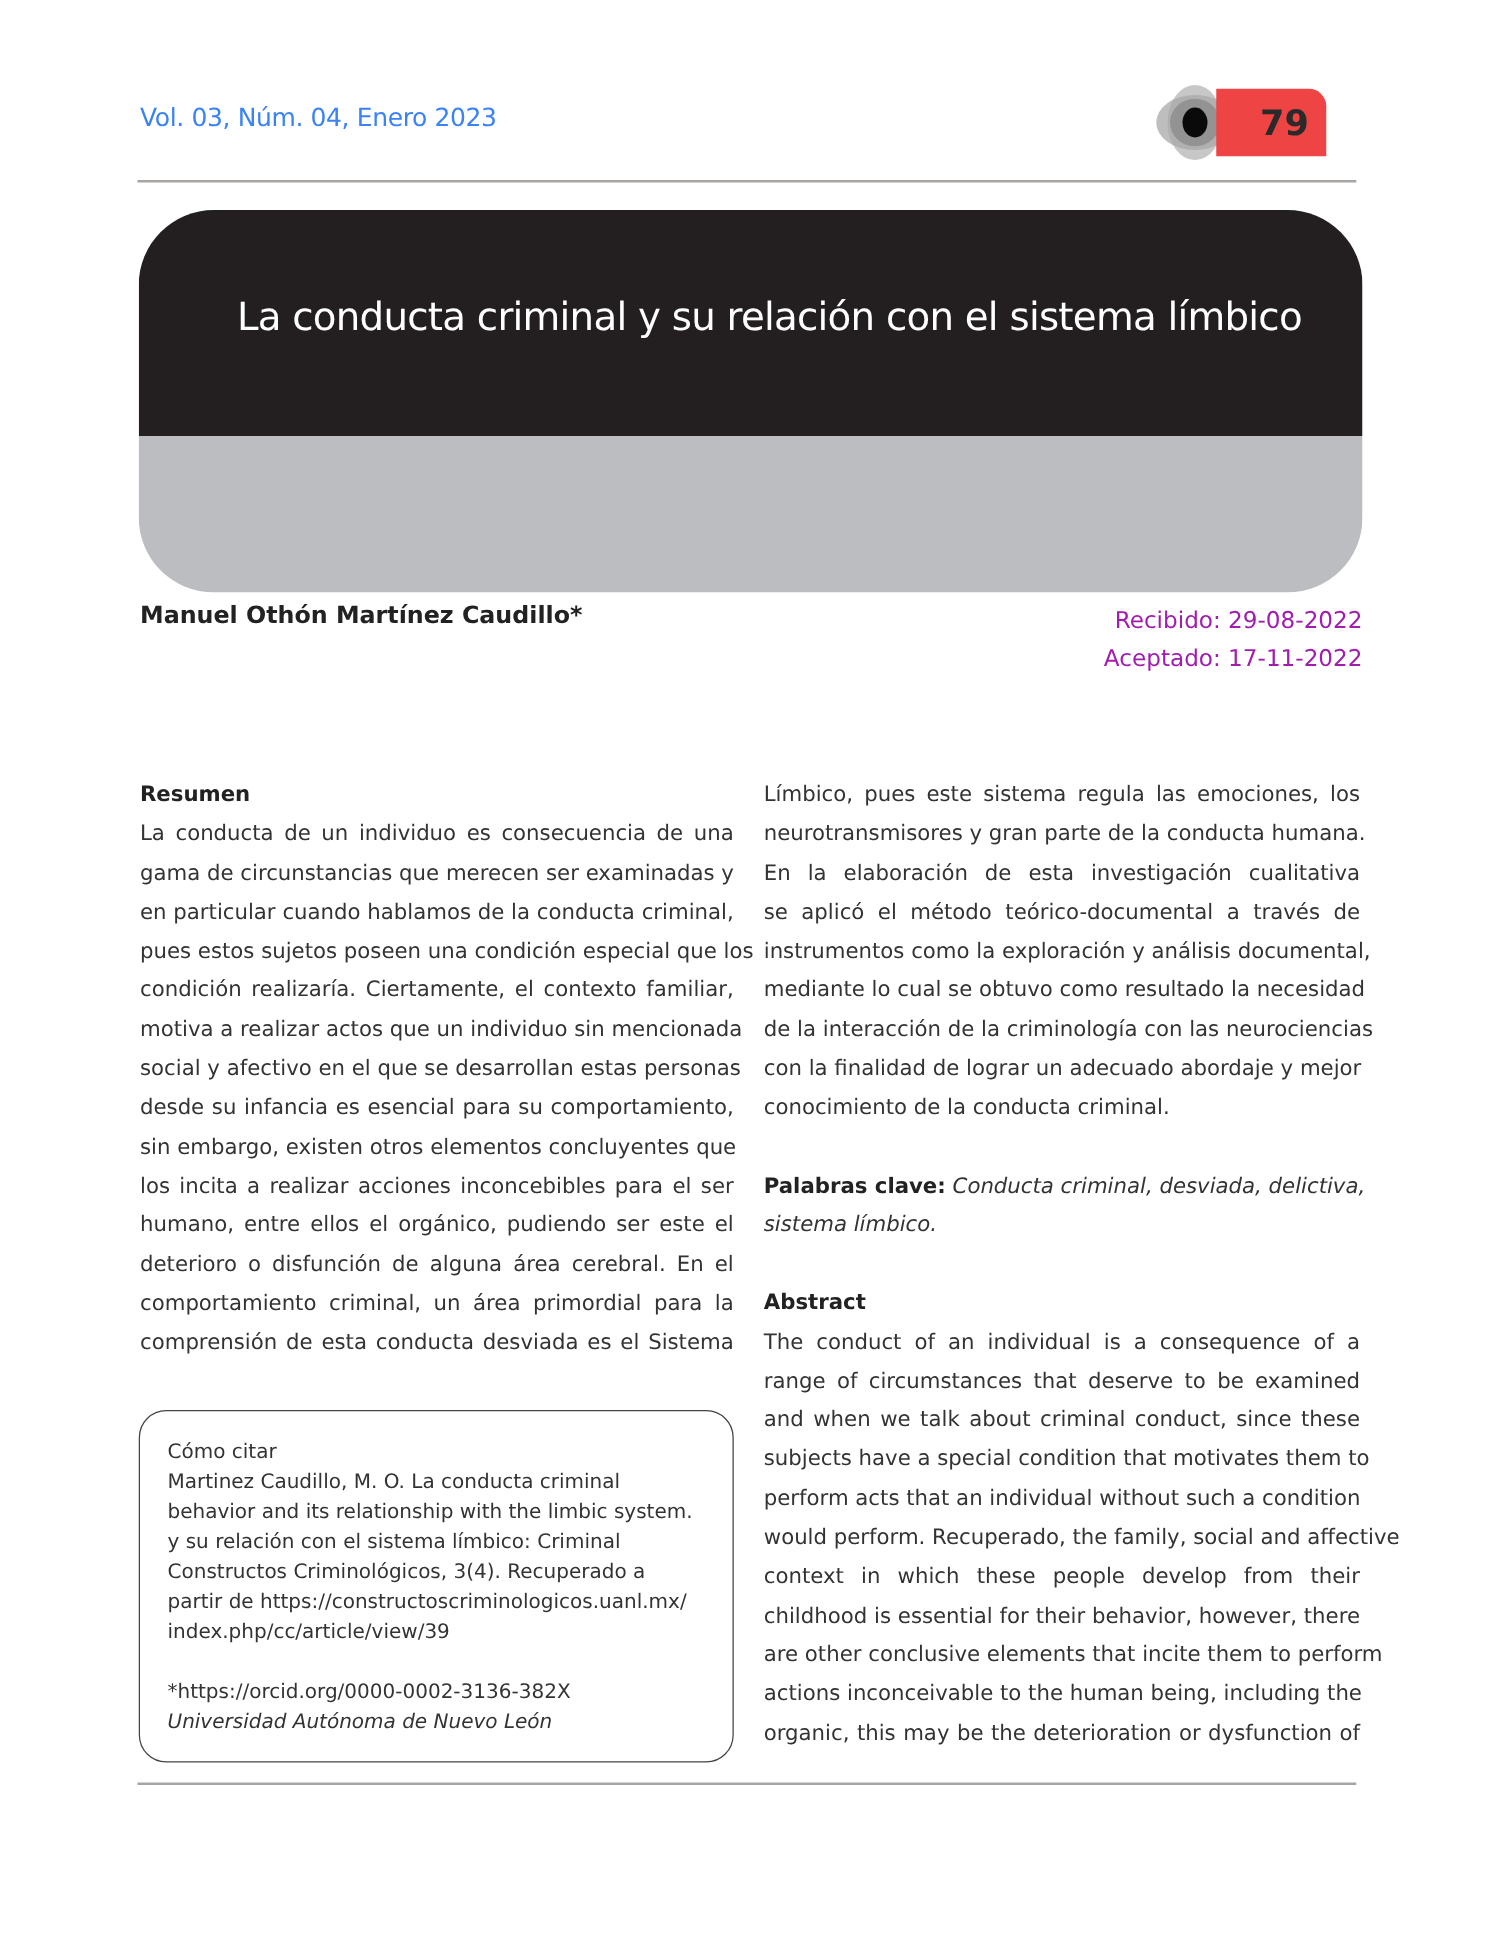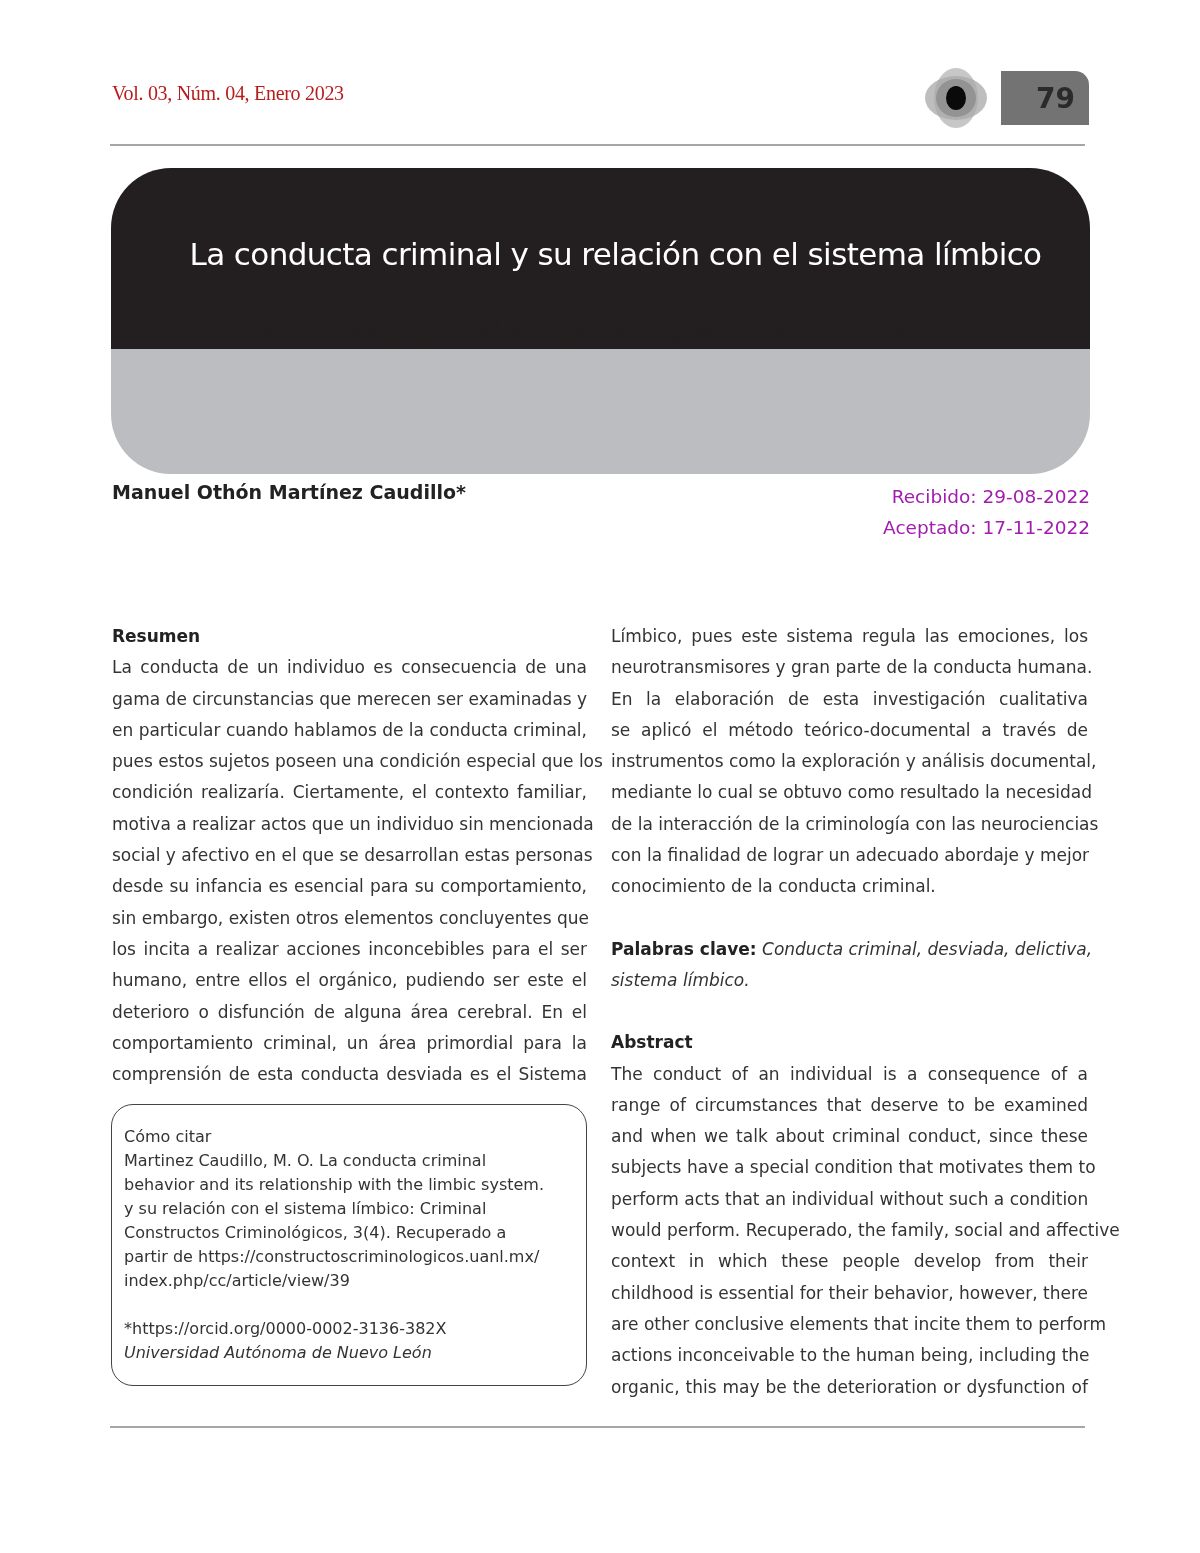--- a/index.html
+++ b/index.html
@@ -1,38 +1,38 @@
 <!DOCTYPE html>
 <html><head>
 <meta charset="utf-8">
 <style>
   html, body { margin: 0; padding: 0; background: #ffffff; }
   body { width: 1200px; height: 1553px; position: relative; overflow: hidden;
          font-family: "DejaVu Sans", sans-serif; color: #333333; }
-  .header-vol { position: absolute; left: 112px; top: 82px; font-size: 20px; color: #b91c1c; letter-spacing: -0.3px; font-family: Liberation Serif, serif; }
+  .header-vol { position: absolute; left: 112px; top: 82px; font-size: 20px; color: #3b82f6; letter-spacing: -0.3px; }
   .logo { position: absolute; left: 922px; top: 66px; width: 68px; height: 64px; }
-  .page-num { position: absolute; left: 1001px; top: 71px; width: 88px; height: 54px; background: #737373;
+  .page-num { position: absolute; left: 973px; top: 71px; width: 88px; height: 54px; background: #ef4444;
               border-radius: 0 14px 0 0; font-weight: bold; font-size: 28px; color: #2a2a2a;
               display: flex; align-items: center; justify-content: flex-end; padding-right: 14px; box-sizing: border-box; }
   .hr { position: absolute; left: 110px; width: 975px; height: 2px; background: #a9a5a2; }
   .title-box { position: absolute; left: 111px; top: 168px; width: 979px; height: 306px; border-radius: 60px; overflow: hidden; }
   .title-dark { height: 181px; background: #231f20; display: flex; align-items: center; justify-content: center; padding-left: 30px; }
   .title-dark span { color: #ffffff; font-size: 31px; letter-spacing: -0.6px; margin-top: -10px; }
   .title-grey { height: 125px; background: #bcbdc0; display: flex; justify-content: center; }
   .title-grey span { color: #231f20; font-size: 25px; letter-spacing: -0.4px; margin-top: -32px; }
   .author { position: absolute; left: 112px; top: 481px; font-size: 19px; font-weight: bold; color: #222; }
   .dates { position: absolute; right: 110px; top: 481px; text-align: right; font-size: 18.5px; line-height: 31px; color: #a21caf; }
   .col { position: absolute; font-size: 17px; line-height: 31.3px; color: #333; text-align: justify; }
   .col-left { left: 112px; top: 621px; width: 475px; }
   .col-right { left: 611px; top: 621px; width: 477px; }
   .h { font-weight: bold; color: #222; }
   .para-line { display: block; text-align-last: justify; white-space: nowrap; }
   .para-line.last { text-align-last: left; }
-  .cite-box { position: absolute; left: 111px; top: 1104px; width: 476px; height: 282px; border: 1.5px solid #444;
-              border-radius: 22px; box-sizing: border-box; padding: 20px 12px; font-size: 16px; line-height: 24px; color: #333; }
+  .cite-box { position: absolute; left: 111px; top: 1128px; width: 476px; height: 282px; border: 1.5px solid #444;
+              border-radius: 22px; box-sizing: border-box; padding: 20px 22px; font-size: 16px; line-height: 24px; color: #333; }
   .cite-box .blank { height: 24px; }
   .it { font-style: italic; }
 </style>
 </head>
 <body>
 
 <div class="header-vol">Vol. 03, Núm. 04, Enero 2023</div>
 
 <svg class="logo" viewBox="0 0 68 64">
   <ellipse cx="34" cy="32" rx="22" ry="30" fill="#b9b9b9" opacity="0.8"></ellipse>

